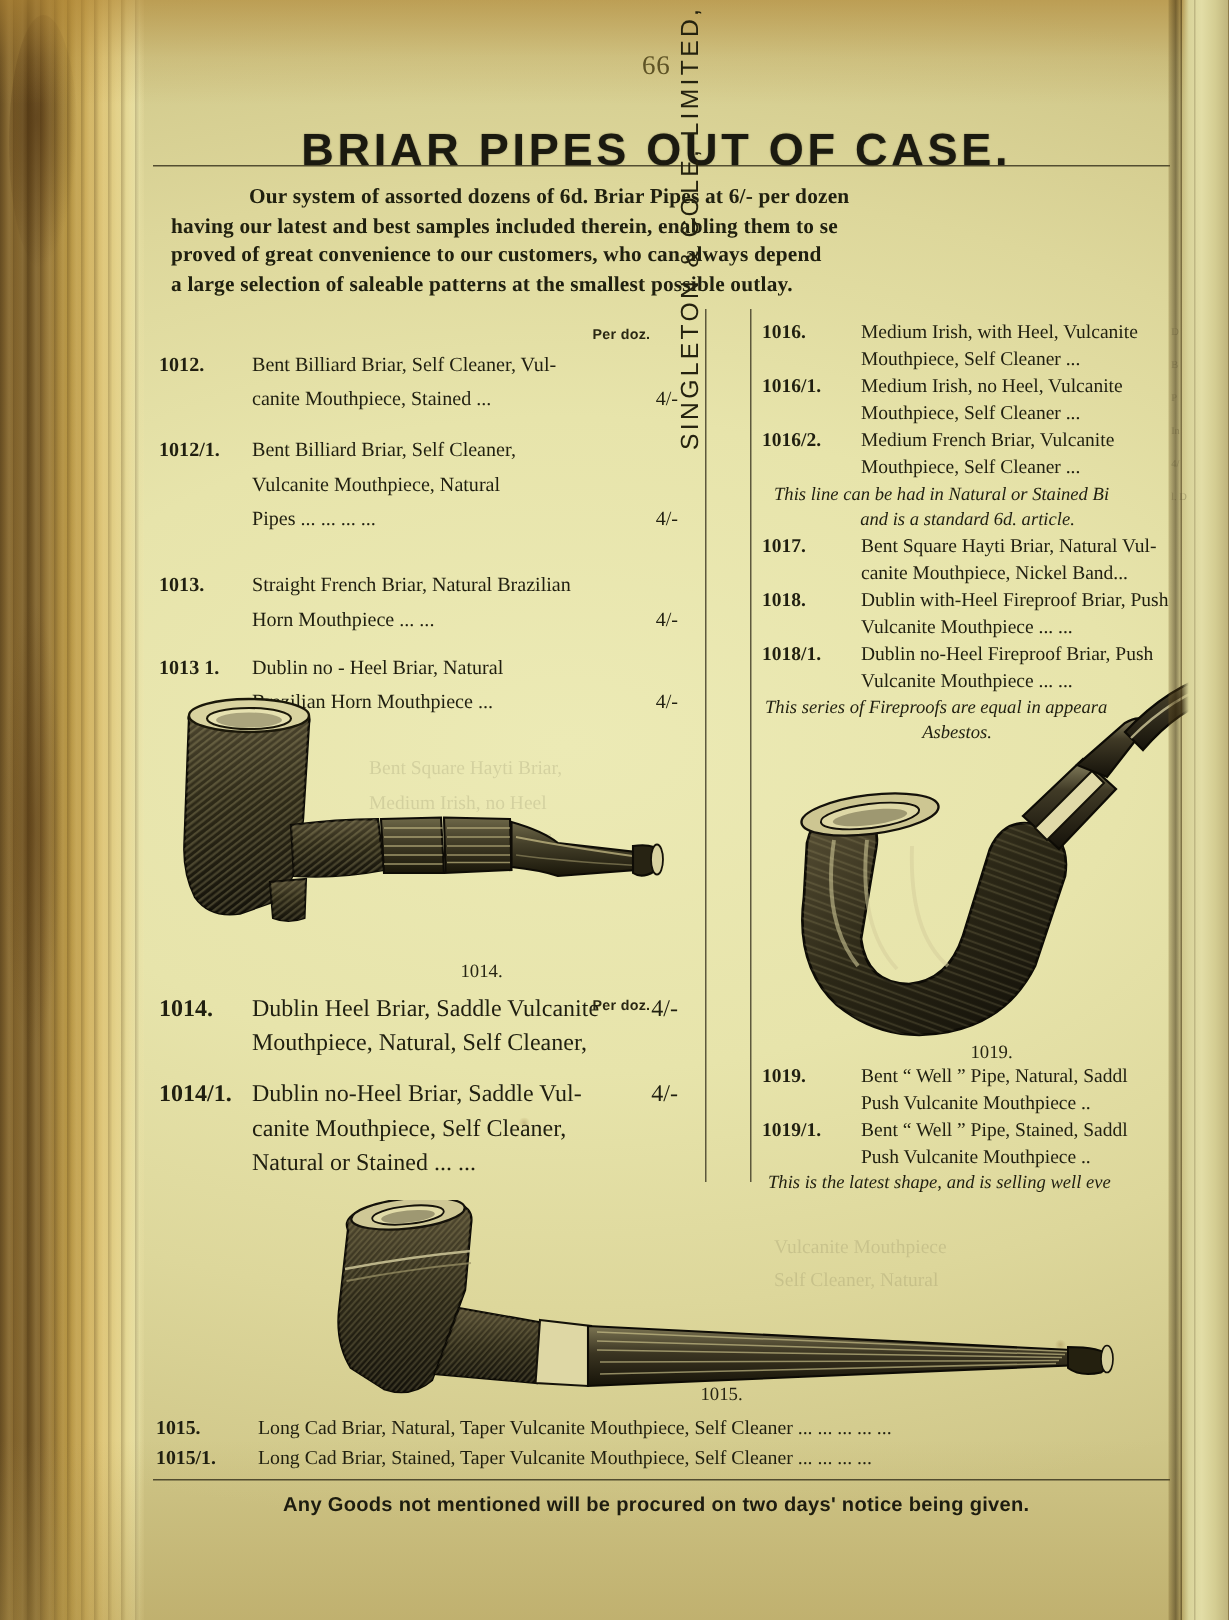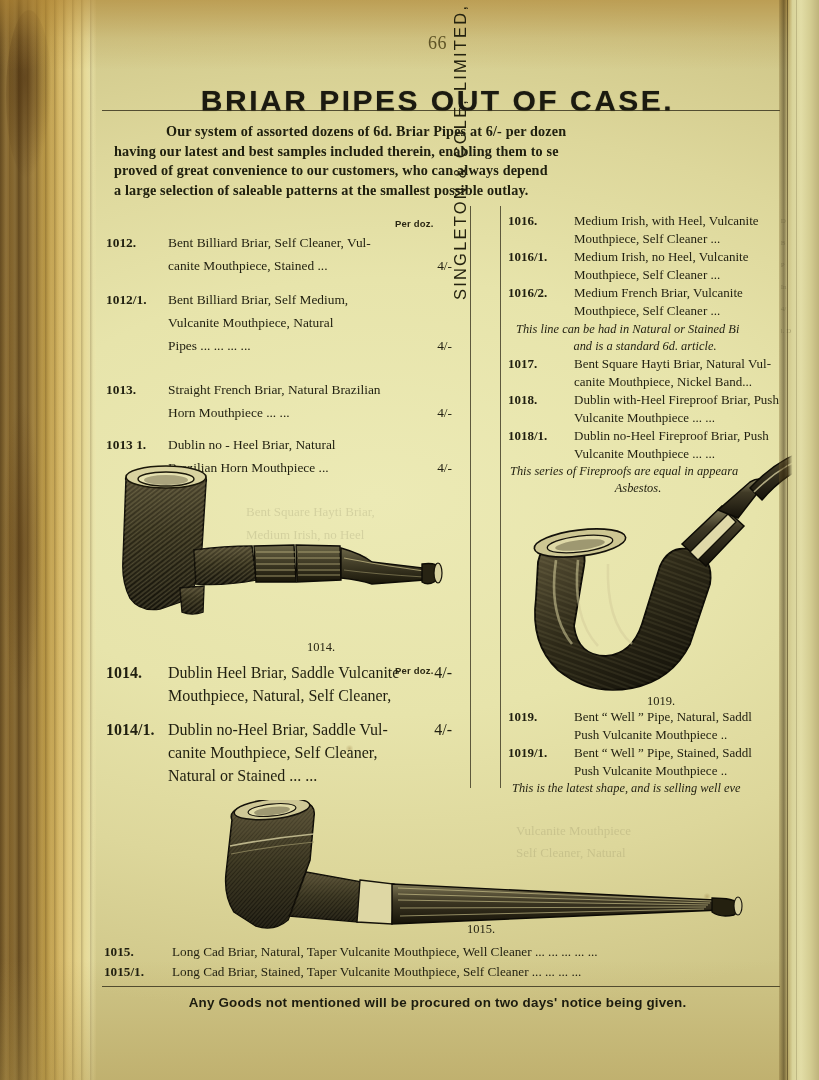--- a/index.html
+++ b/index.html
@@ -156,21 +156,21 @@
     <div class="perdoz" style="left:299px;top:218px;">Per doz.</div>
 
     <div class="col leftcol">
 
       <div class="item" style="position:relative;height:45px;">
         <span class="ln"><span class="code">1012.</span><span>Bent Billiard Briar, Self Cleaner, Vul-</span></span>
         <span class="ln ind"><span>canite Mouthpiece, Stained     ...</span><span class="pr" style="top:0;right:4px;">4/-</span></span>
       </div>
 
       <div class="item" style="position:relative;height:81px;margin-top:12px;">
-        <span class="ln"><span class="code">1012/1.</span><span>Bent  Billiard  Briar, Self  Medium,</span></span>
+        <span class="ln"><span class="code">1012/1.</span><span>Bent  Billiard  Briar, Self  Cleaner,</span></span>
         <span class="ln ind"><span>Vulcanite    Mouthpiece,   Natural</span></span>
         <span class="ln ind"><span>Pipes    ...       ...       ...       ...</span><span class="pr" style="top:0;right:4px;">4/-</span></span>
       </div>
 
       <div class="item" style="position:relative;height:45px;margin-top:9px;">
         <span class="ln"><span class="code">1013.</span><span>Straight French Briar, Natural Brazilian</span></span>
         <span class="ln ind"><span>Horn Mouthpiece          ...       ...</span><span class="pr" style="top:0;right:4px;">4/-</span></span>
       </div>
 
       <div class="item" style="position:relative;height:45px;margin-top:10px;">
@@ -394,21 +394,21 @@
         <path d="M206 116 L510 109"></path>
       </g>
 
       <path d="M518 98 Q540 98 546 104 Q548 110 540 115 Q526 118 518 112 Z" fill="#24200f" stroke="#0d0b05" stroke-width="1.3"></path>
       <ellipse cx="544" cy="106" rx="4" ry="9" fill="#d6cf9d" stroke="#15120a" stroke-width="1.1"></ellipse>
     </svg>
 
     <div class="figlabel" style="left:340px;top:922px;width:90px;">1015.</div>
 
     <div class="bottomlist">
-      <span class="ln"><span class="code">1015.</span><span>Long Cad Briar, Natural, Taper Vulcanite Mouthpiece, Well Cleaner     ...        ...        ...        ...        ...</span></span>
+      <span class="ln"><span class="code">1015.</span><span>Long Cad Briar, Natural, Taper Vulcanite Mouthpiece, Self Cleaner     ...        ...        ...        ...        ...</span></span>
       <span class="ln"><span class="code">1015/1.</span><span>Long Cad Briar, Stained, Taper Vulcanite Mouthpiece, Self Cleaner ...                  ...        ...        ...</span></span>
     </div>
 
     <div class="rule" style="left:6px;top:986px;width:678px;"></div>
 
     <div class="footer">Any Goods not mentioned will be procured on two days' notice being given.</div>
 
   </div>
 
   <div class="curl"></div>

